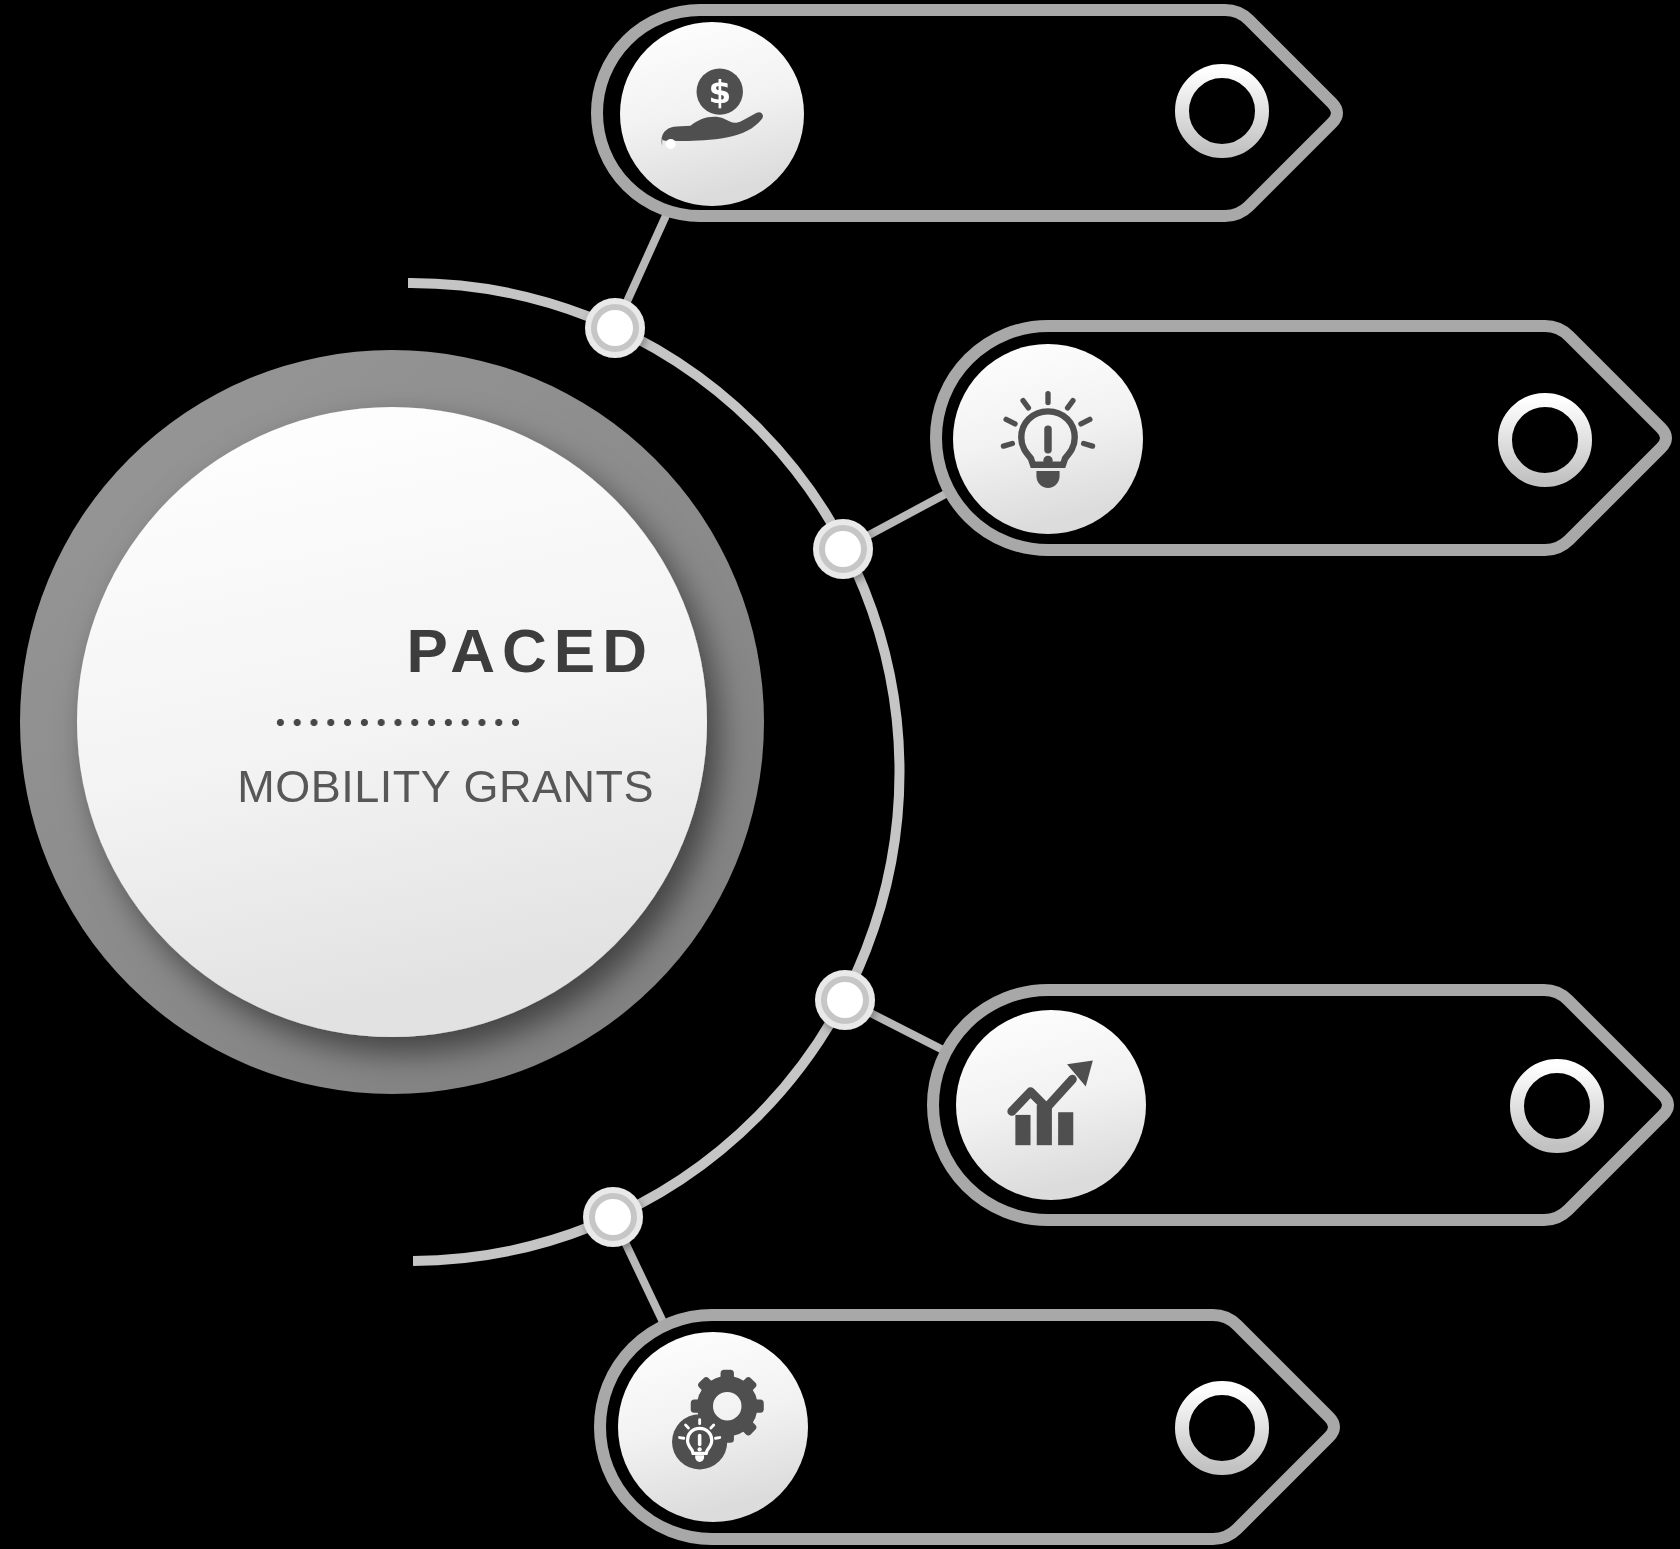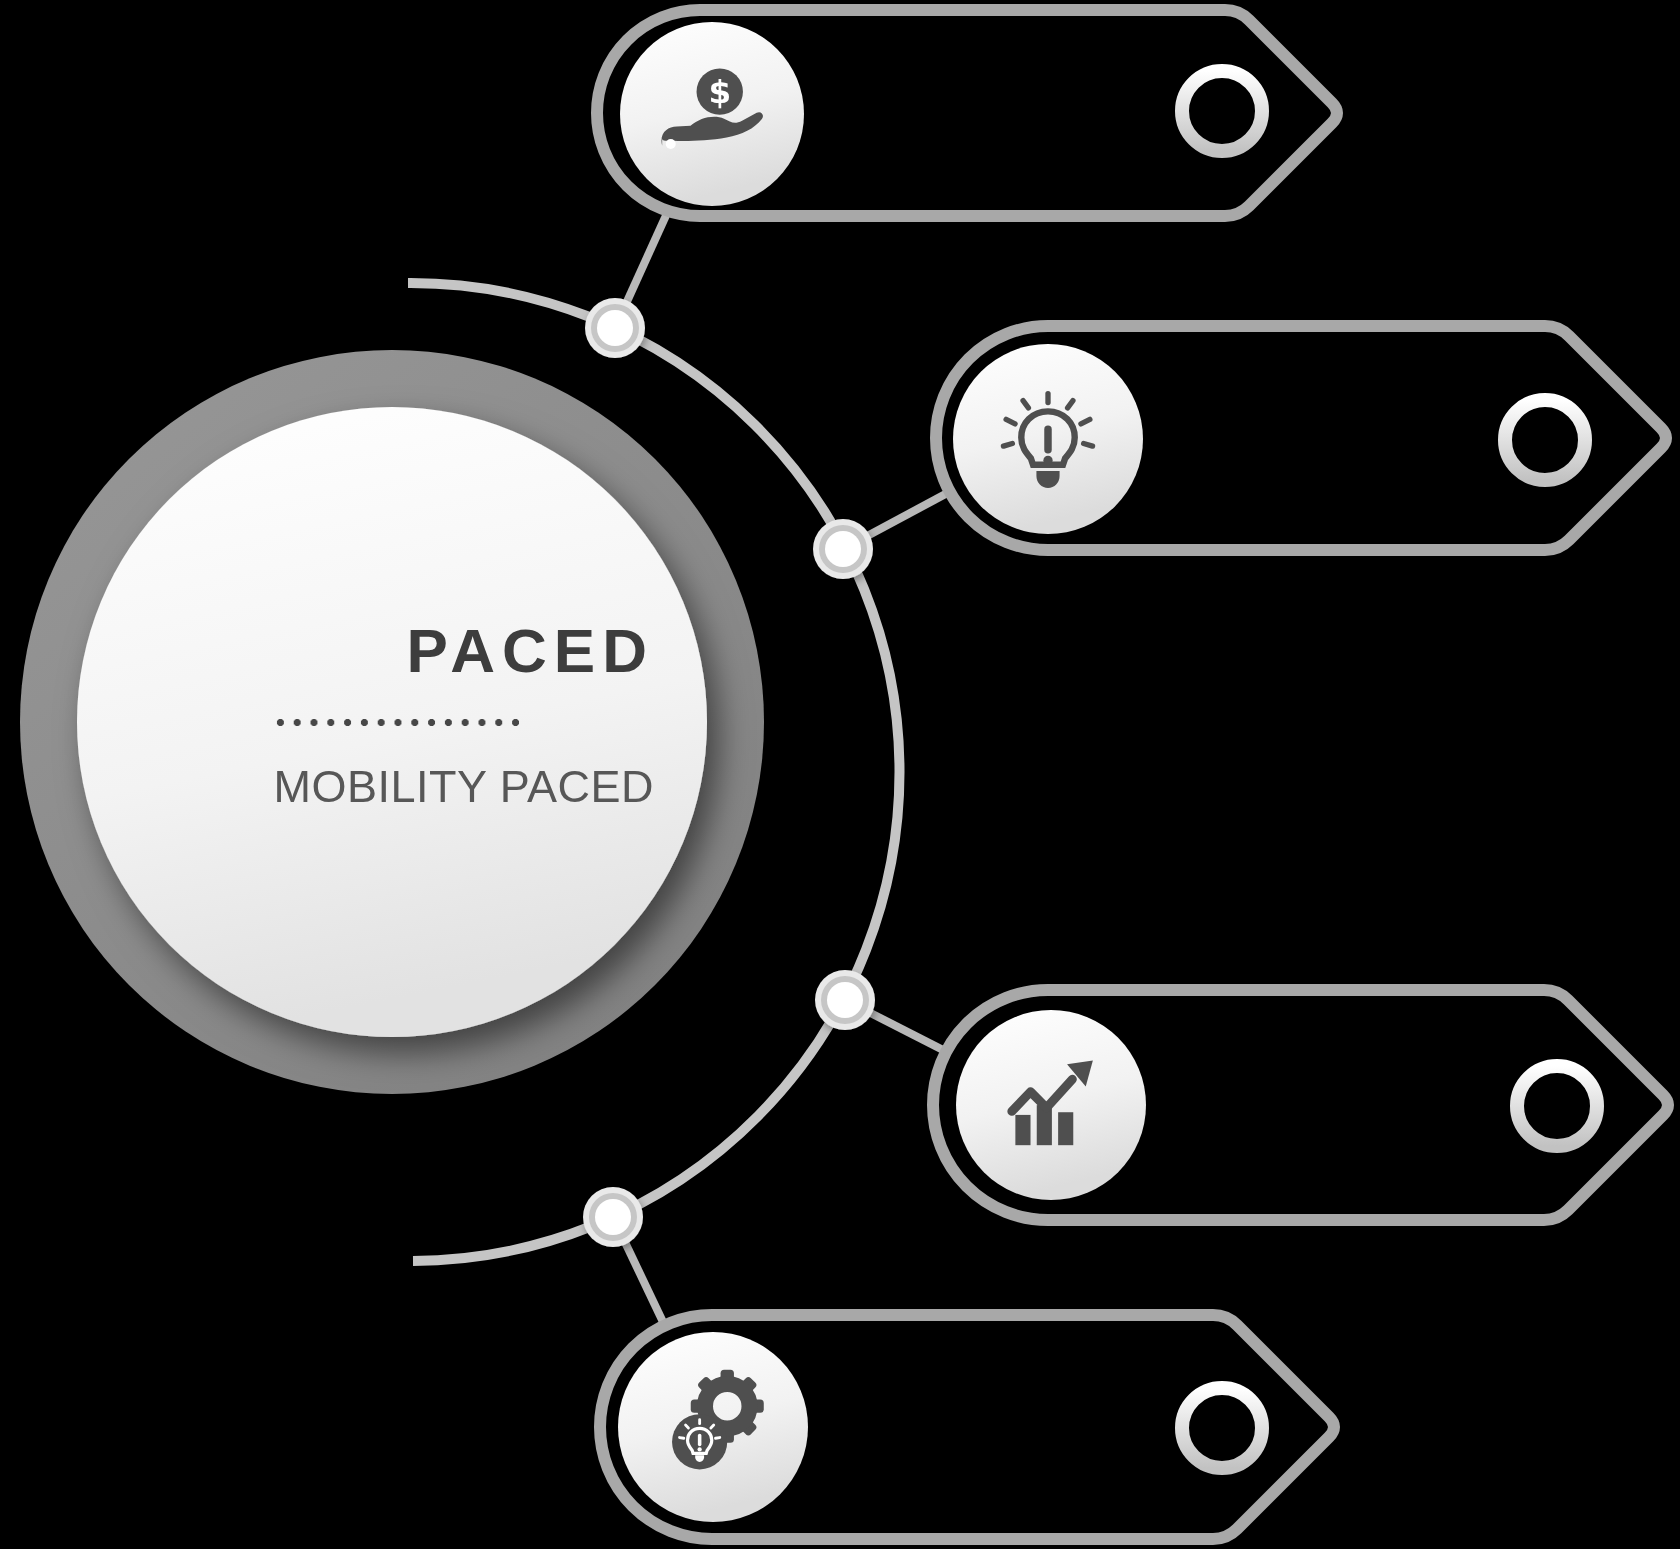--- a/index.html
+++ b/index.html
@@ -207,16 +207,16 @@
       <circle cx="613" cy="1217" r="30" fill="#e9e9e9"></circle>
       <circle cx="613" cy="1217" r="24" fill="#c6c6c6"></circle>
       <circle cx="613" cy="1217" r="18" fill="#ffffff"></circle>
     </g>
   </g>
 </svg>
 
 <div class="center-text">
   <div class="center-title">PACED</div>
   <div class="center-divider"></div>
-  <div class="center-sub1">MOBILITY PACED</div>
+  <div class="center-sub1">MOBILITY GRANTS</div>
 </div>
 
 </div>
 
 </body></html>

